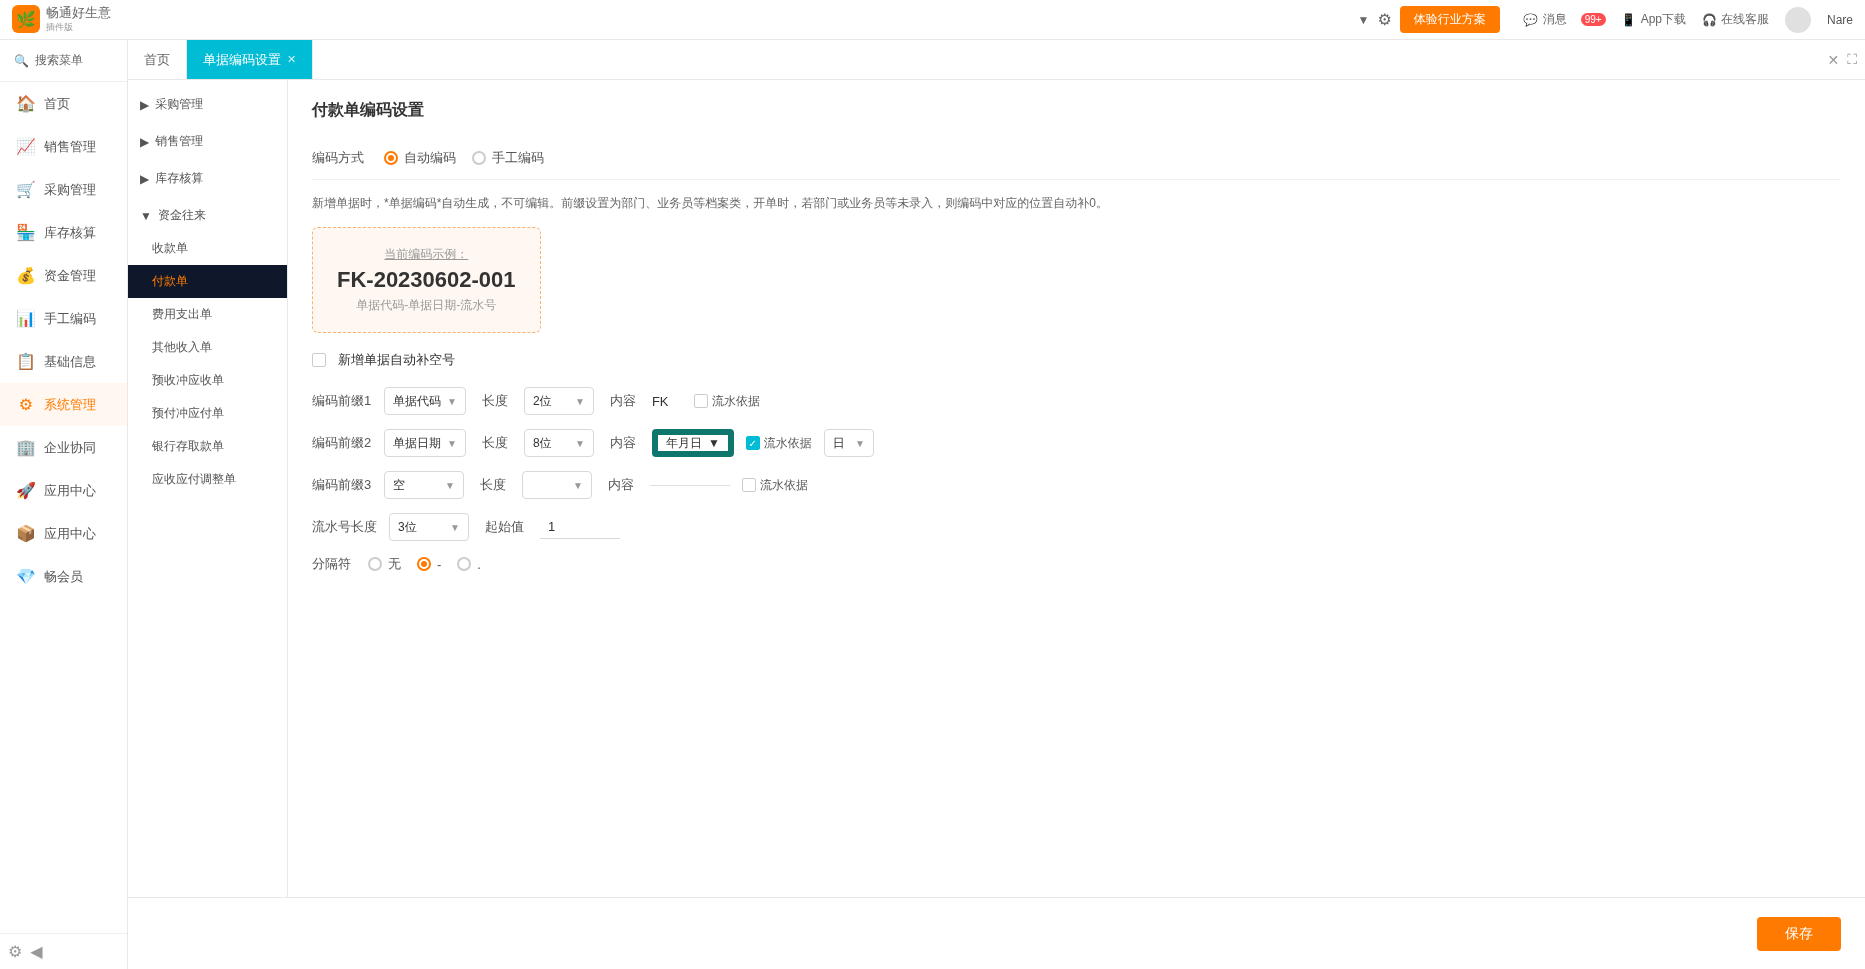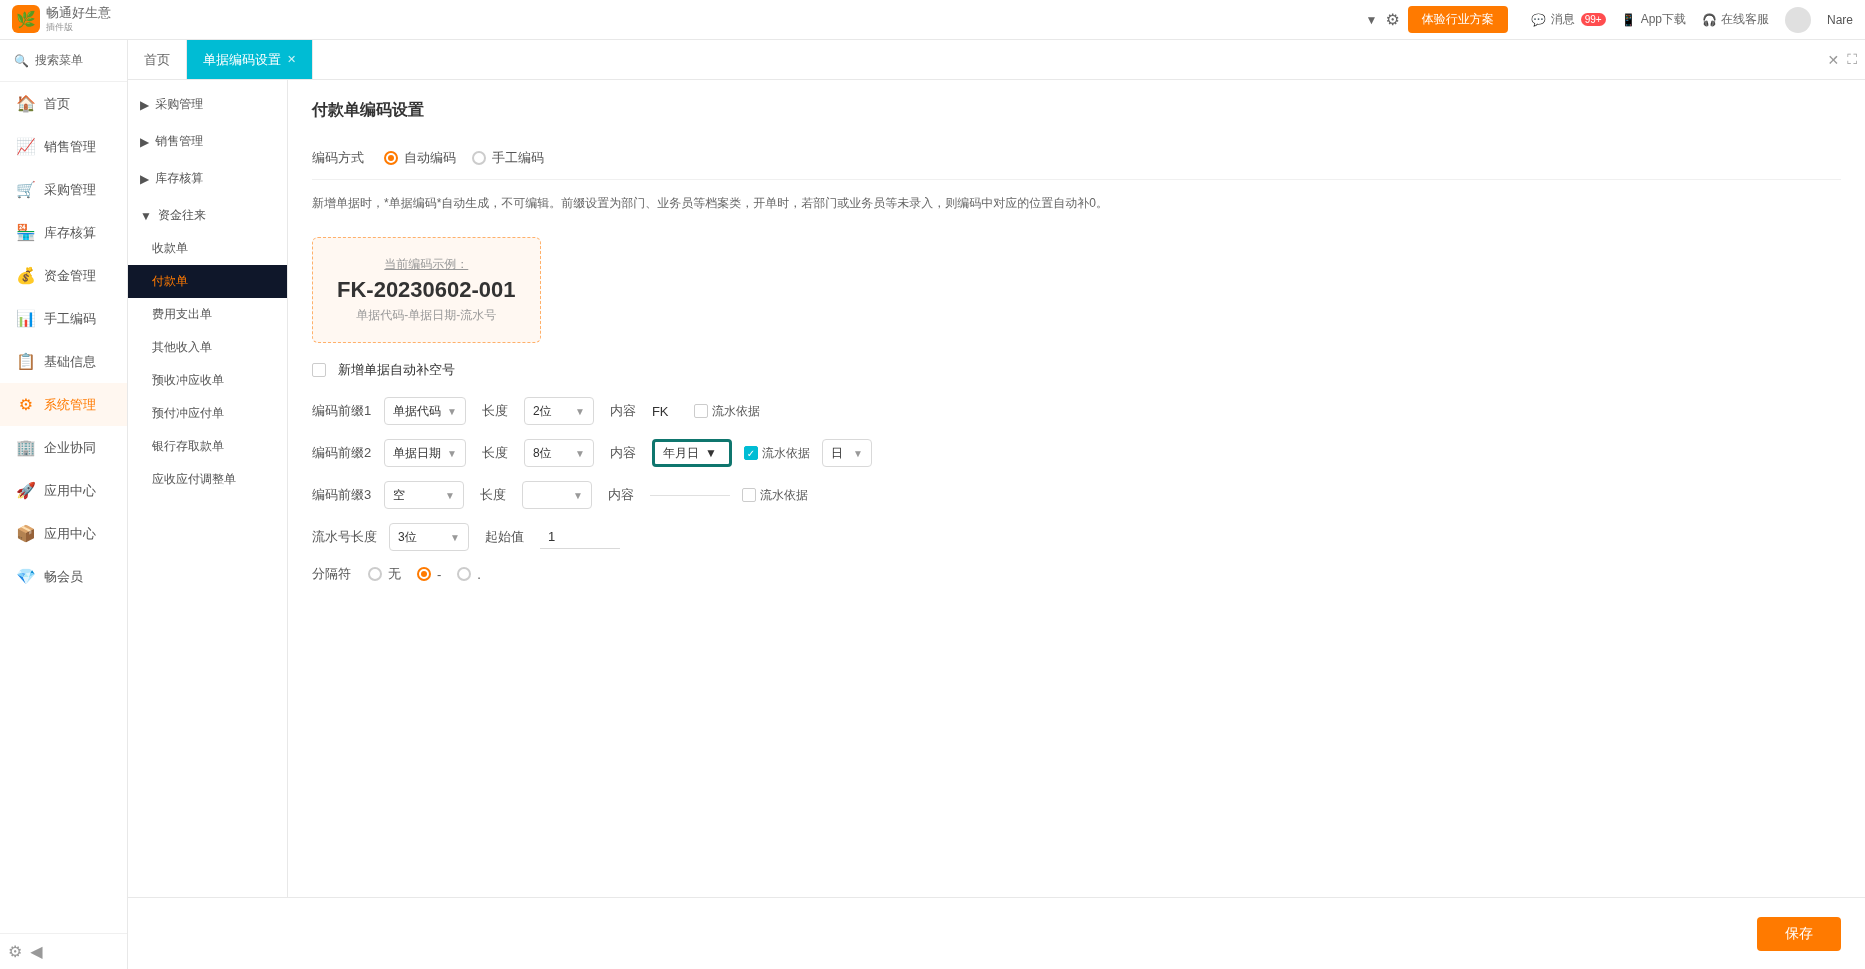--- a/index.html
+++ b/index.html
@@ -68,21 +68,21 @@
       color: #666;
       font-size: 12px;
       cursor: pointer;
     }
     .badge {
       background: #ff4d4f;
       color: white;
       border-radius: 8px;
       font-size: 10px;
       padding: 1px 4px;
-      margin-left: 2px;
+      margin-left: 10px;
     }
     .avatar {
       width: 26px;
       height: 26px;
       background: #e0e0e0;
       border-radius: 50%;
     }
 
     
     .main-layout {
@@ -248,21 +248,21 @@
     .radio-dot.checked::after {
       content: '';
       width: 6px; height: 6px;
       background: #ff7a00;
       border-radius: 50%;
     }
 
     .info-text {
       font-size: 12px;
       color: #666;
-      margin-bottom: 24px;
+      margin-bottom: 14px;
       line-height: 1.6;
     }
 
     .code-preview-box {
       border: 1.5px dashed #ffb06a;
       background: #fff8f2;
       border-radius: 6px;
       padding: 18px 24px;
       display: inline-flex;
       flex-direction: column;
@@ -323,21 +323,21 @@
     .length-box {
       min-width: 70px;
     }
     .content-label { font-size: 13px; color: #555; margin: 0 4px; }
     .content-value {
       font-size: 13px;
       color: #333;
       min-width: 30px;
     }
     .content-select {
-      border: 3px solid #0f766e;
+      border: 6px solid #0f766e;
       border-radius: 4px;
       padding: 4px 8px;
       font-size: 12px;
       color: #333;
       background: white;
       display: flex;
       align-items: center;
       gap: 6px;
       cursor: pointer;
       min-width: 80px;

